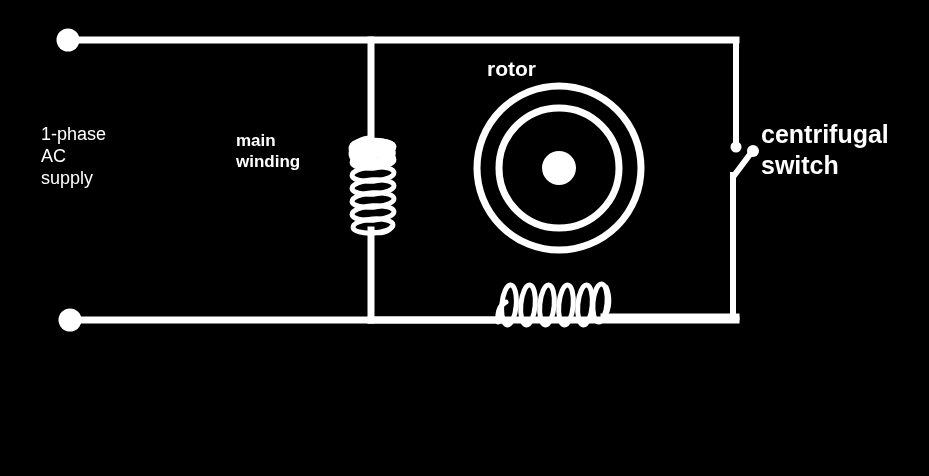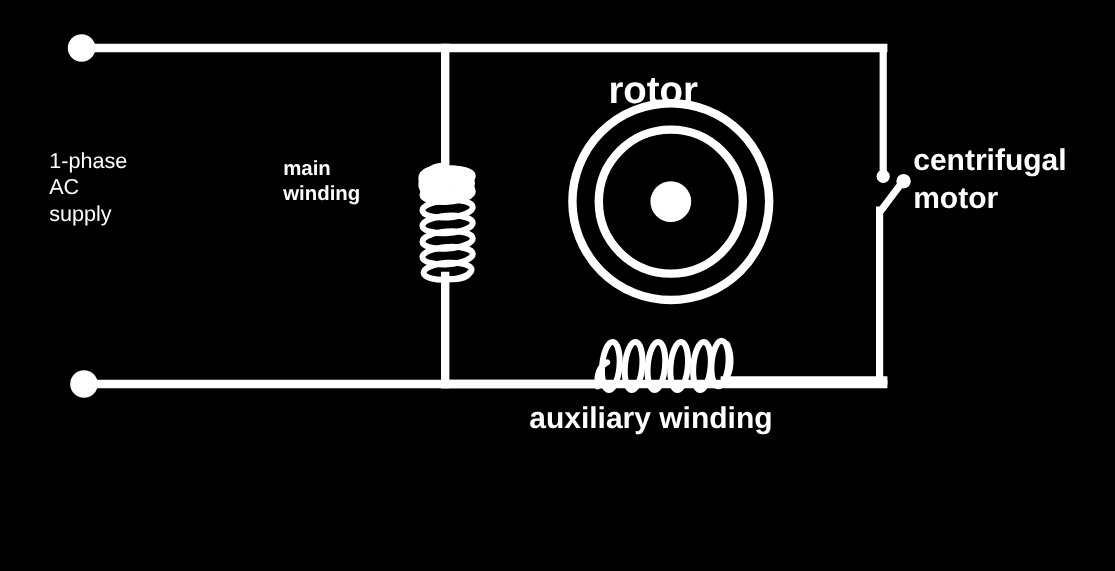--- a/index.html
+++ b/index.html
@@ -43,22 +43,21 @@
   #label-main-winding {
     left: 236px;
     top: 131px;
     font-size: 17px;
     text-align: left;
     width: 114px;
   }
   #label-rotor {
     left: 487px;
     top: 56px;
-    font-size: 32px;
-    margin-left: 20px;
+    font-size: 21px;
   }
   #label-centrifugal-switch {
     left: 761px;
     top: 119px;
     font-size: 25px;
   }
   #label-auxiliary-winding {
     left: 441px;
     top: 334px;
     font-size: 25px;
@@ -142,18 +141,17 @@
   <div class="lbl" id="label-supply">1-phase
 AC
 supply</div>
 
   <div class="lbl lbl-bold" id="label-main-winding">main
 winding</div>
 
   <div class="lbl lbl-bold" id="label-rotor">rotor</div>
 
   <div class="lbl lbl-bold" id="label-centrifugal-switch">centrifugal
-motor</div>
+switch</div>
 
-  <div class="lbl lbl-bold" id="label-auxiliary-winding">auxiliary winding</div>
 
 
 </div>
 
 </body></html>

